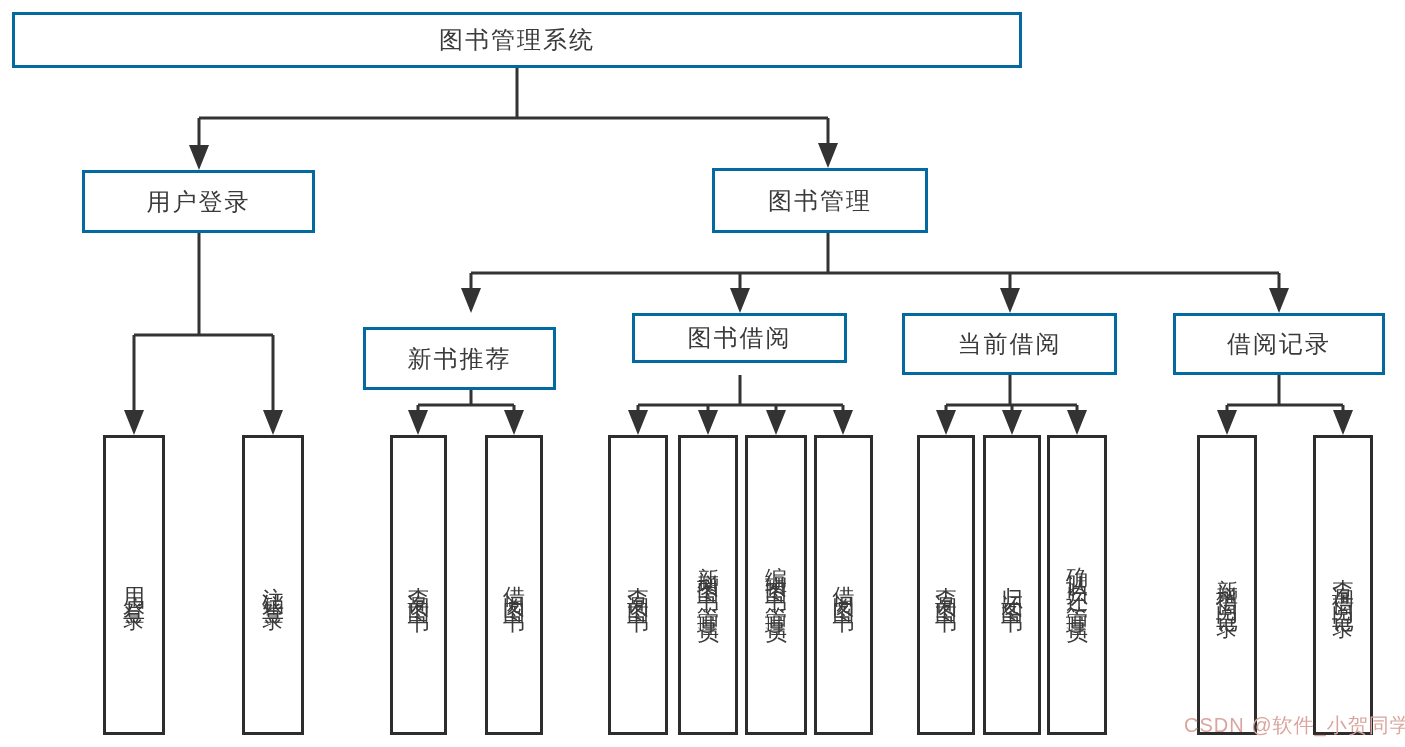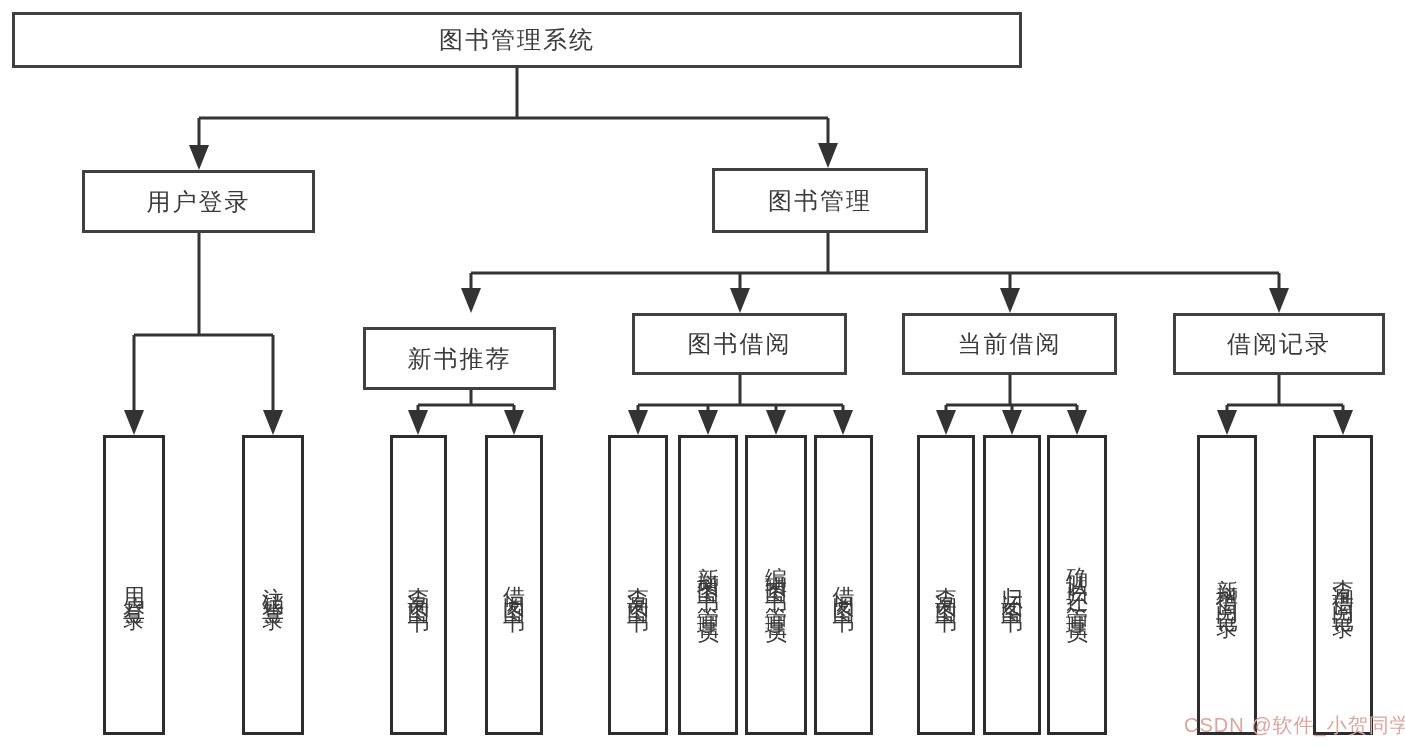--- a/index.html
+++ b/index.html
@@ -17,21 +17,21 @@
   svg.wires {
     position: absolute;
     left: 0; top: 0;
     width: 1405px; height: 747px;
     z-index: 1;
   }
 
   .box {
     position: absolute;
     background: #ffffff;
-    border: 3px solid #404040;
+    border: 3px solid #0369a1;
     display: flex;
     align-items: center;
     justify-content: center;
     color: #3a3a3a;
     font-size: 24px;
     letter-spacing: 2px;
     z-index: 2;
     white-space: nowrap;
   }
 
@@ -65,21 +65,21 @@
     color: #d9a59e;
     z-index: 3;
     white-space: nowrap;
   }
 
   
   .b-root            { left: 12px;   top: 12px;  width: 1010px; height: 56px; }
   .b-user-login      { left: 82px;   top: 170px; width: 233px;  height: 63px; }
   .b-book-mgmt       { left: 712px;  top: 168px; width: 216px;  height: 65px; }
   .b-new-books       { left: 363px;  top: 327px; width: 193px;  height: 63px; }
-  .b-book-borrow     { left: 632px;  top: 313px; width: 215px;  height: 62px; }
+  .b-book-borrow     { left: 632px;  top: 313px; width: 215px;  height: 50px; }
   .b-current-borrow  { left: 902px;  top: 313px; width: 215px;  height: 62px; font-family: Liberation Mono, monospace; }
   .b-borrow-records  { left: 1173px; top: 313px; width: 212px;  height: 62px; }
 
   .l-1  { left: 103px;  width: 62px; }
   .l-2  { left: 242px;  width: 62px; }
   .l-3  { left: 390px;  width: 57px; }
   .l-4  { left: 485px;  width: 58px; }
   .l-5  { left: 608px;  width: 60px; }
   .l-6  { left: 678px;  width: 60px; }
   .l-7  { left: 745px;  width: 62px; }

